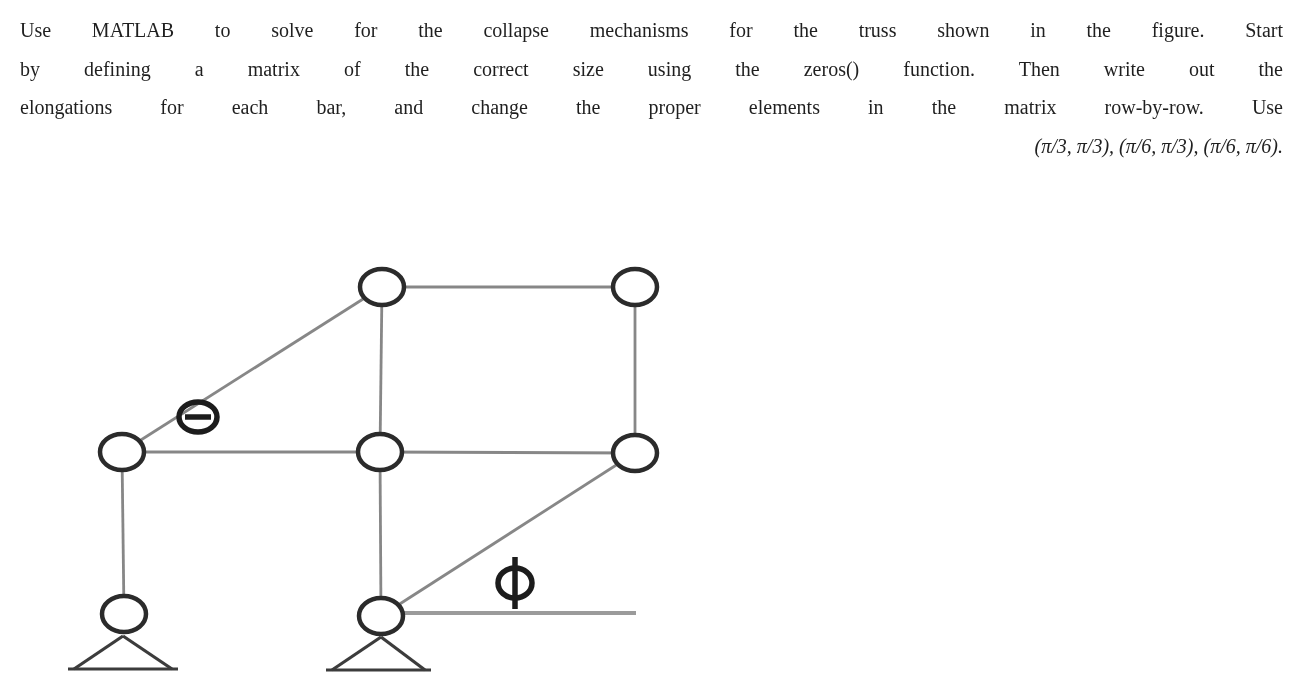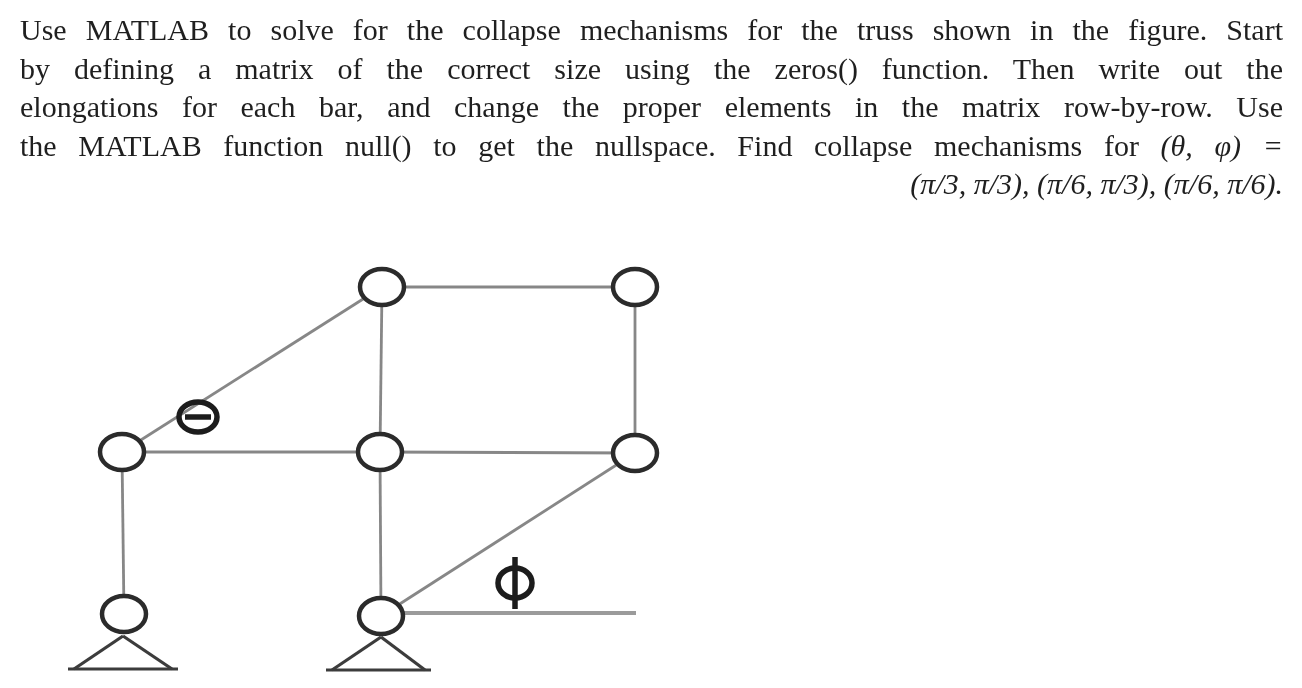--- a/index.html
+++ b/index.html
@@ -15,21 +15,21 @@
     width: 1302px;
     height: 688px;
     background: #ffffff;
   }
   .problem {
     position: absolute;
     left: 20px;
     top: 11px;
     width: 1263px;
     font-family: "Liberation Serif", "DejaVu Serif", serif;
-    font-size: 30px;
+    font-size: 20px;
     line-height: 38.5px;
     color: #1f1f1f;
   }
   .problem .line {
     text-align: justify;
     text-align-last: justify;
     white-space: normal;
   }
   .problem .line.last {
     text-align: right;
@@ -48,21 +48,20 @@
 </style>
 </head>
 <body>
 
 <div class="page">
 
   <div class="problem">
     <div class="line"><span>Use MATLAB to solve for the collapse mechanisms for the truss shown in the figure.  Start</span></div>
     <div class="line"><span>by defining a matrix of the correct size using the zeros() function.  Then write out the</span></div>
     <div class="line"><span>elongations for each bar, and change the proper elements in the matrix row-by-row.  Use</span></div>
-    <div class="line"><span>the MATLAB function null() to get the nullspace.  Find collapse mechanisms for </span><span class="math">(θ, φ) =</span></div>
     <div class="line last"><span class="math">(π/3, π/3), (π/6, π/3), (π/6, π/6).</span></div>
   </div>
 
   <svg class="figure" viewBox="0 0 1302 688" xmlns="http://www.w3.org/2000/svg">
       <line x1="122" y1="452" x2="382" y2="287" stroke="#878787" stroke-width="2.8"></line>
       <line x1="382" y1="287" x2="635" y2="287" stroke="#878787" stroke-width="2.8"></line>
       <line x1="382" y1="287" x2="380" y2="452" stroke="#878787" stroke-width="2.8"></line>
       <line x1="635" y1="287" x2="635" y2="453" stroke="#878787" stroke-width="2.8"></line>
       <line x1="122" y1="452" x2="380" y2="452" stroke="#878787" stroke-width="2.8"></line>
       <line x1="380" y1="452" x2="635" y2="453" stroke="#878787" stroke-width="2.8"></line>

